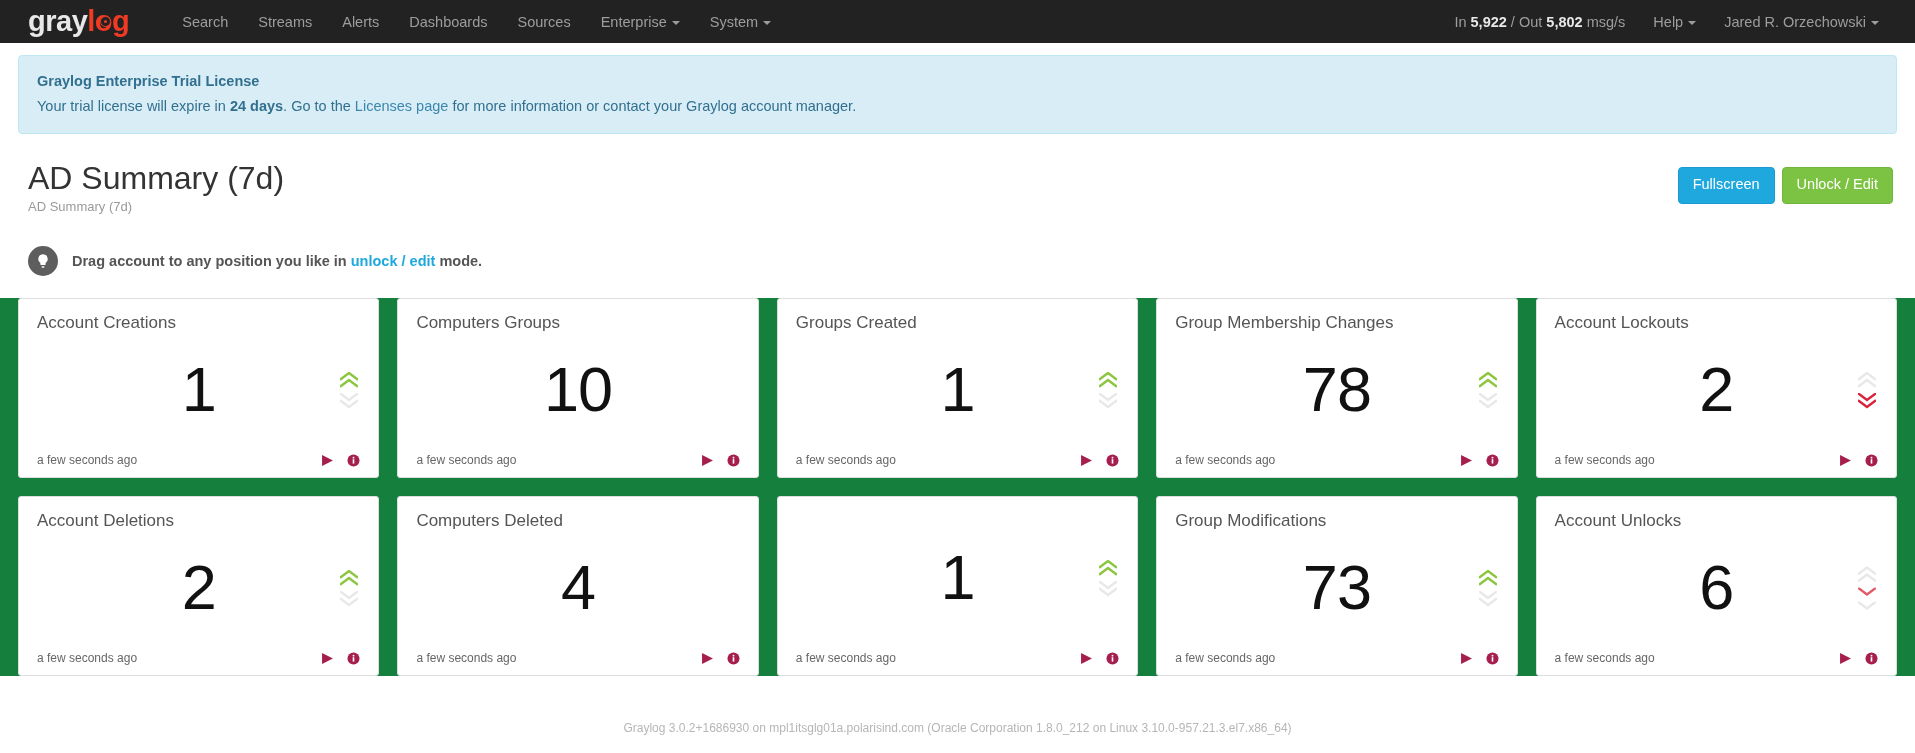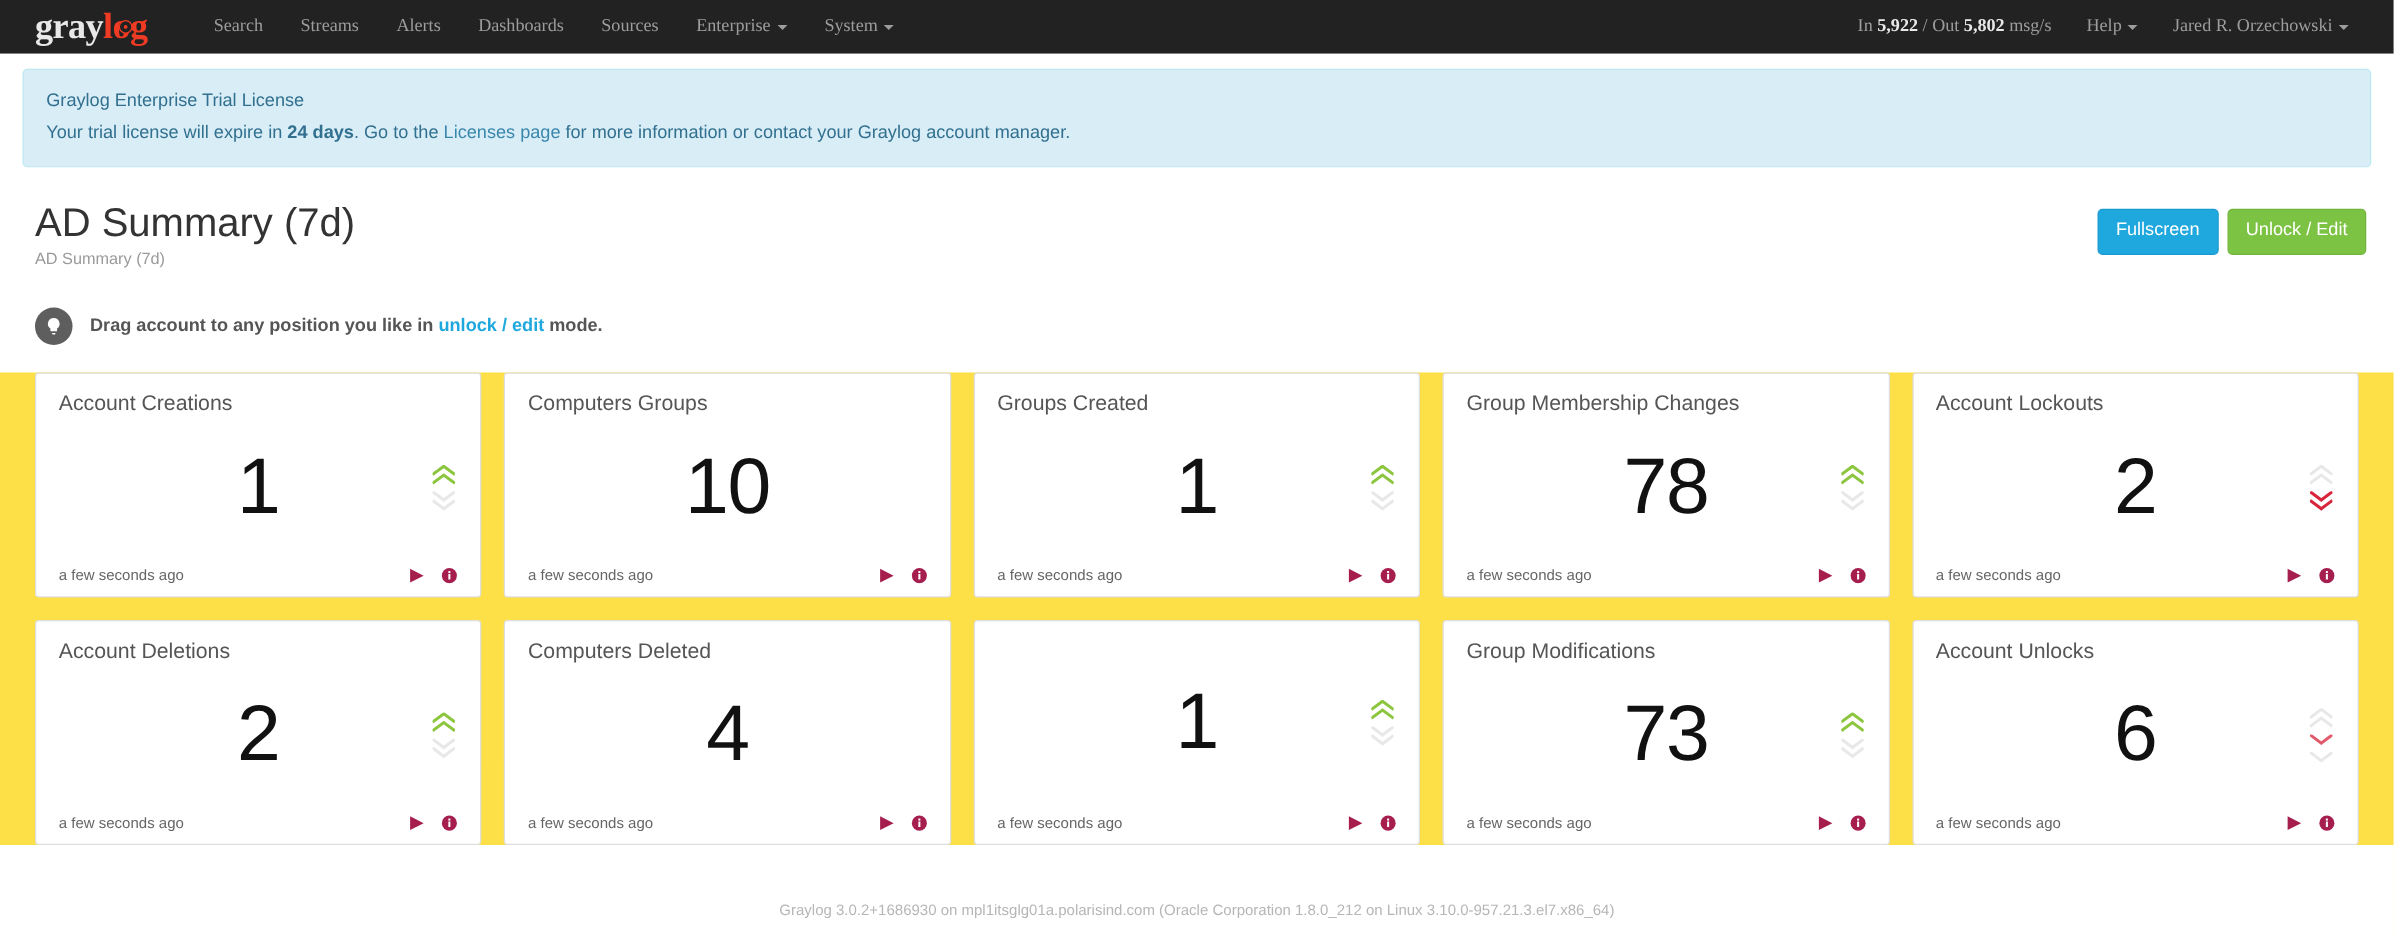--- a/index.html
+++ b/index.html
@@ -13,21 +13,20 @@
 
   
   .navbar {
     height: 43px;
     background: #222222;
     display: flex;
     align-items: center;
     padding: 0 22px 0 28px;
     color: #9d9d9d;
     font-size: 14.5px;
-    font-family: Liberation Serif, serif;
   }
   .brand { display: flex; align-items: center; margin-right: 38px; cursor: pointer; }
   .brand-text {
     font-size: 29px;
     font-weight: 700;
     letter-spacing: -0.5px;
     line-height: 1;
     display: flex;
     align-items: baseline;
   }
@@ -79,21 +78,21 @@
   .banner-wrap { padding: 12px 18px 0 18px; background: #ffffff; }
   .banner {
     background: #d9edf7;
     border: 1px solid #bce8f1;
     border-radius: 4px;
     color: #31708f;
     padding: 15px 18px 16px 18px;
     font-size: 14.5px;
     line-height: 1.45;
   }
-  .banner-title { font-weight: 400; margin-bottom: 4px; font-size: 14.5px; }
+  .banner-title { font-weight: 700; margin-bottom: 4px; font-size: 14.5px; }
   .banner-body b { font-weight: 700; }
   .banner-link { color: #3a87ad; text-decoration: none; cursor: pointer; }
 
   
   .page-header {
     background: #ffffff;
     padding: 26px 22px 0 28px;
     position: relative;
     min-height: 96px;
   }
@@ -149,21 +148,21 @@
     flex: 0 0 auto;
   }
   .hint-text {
     font-size: 14.5px;
     font-weight: 700;
     color: #555555;
   }
   .hint-link { color: #1fa8dd; text-decoration: none; cursor: pointer; }
 
   
-  .grid-wrap { padding: 0 28px; background: #fde047; }
+  .grid-wrap { padding: 0 18px; background: #15803d; }
   .grid-row {
     display: grid;
     grid-template-columns: repeat(5, 1fr);
     gap: 18px;
     margin-bottom: 18px;
   }
   .widget {
     background: #ffffff;
     border: 1px solid #dedede;
     border-radius: 3px;

